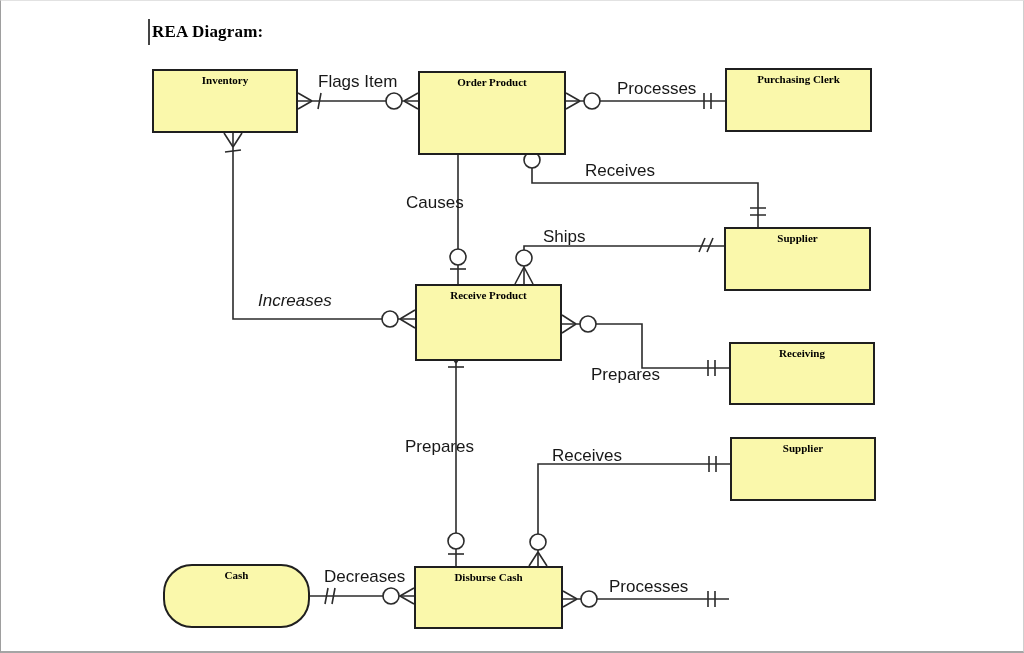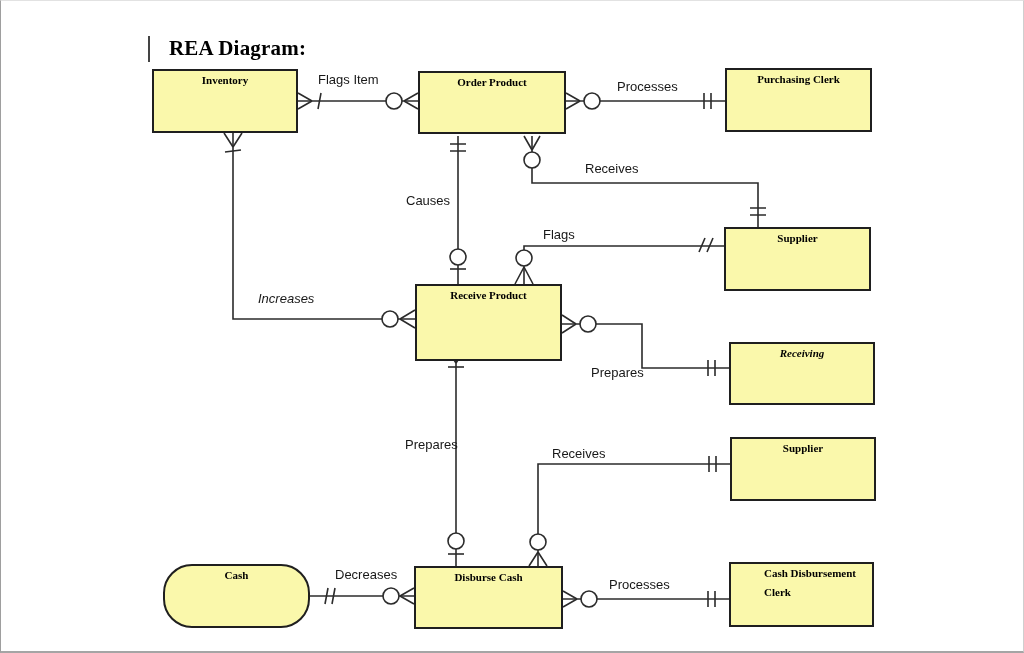--- a/index.html
+++ b/index.html
@@ -10,38 +10,38 @@
     border-left:1px solid #9e9e9e;
     border-bottom:2px solid #a5a5a5;
     border-right:1px solid #cfcfcf;
     border-top:1px solid #e2e2e2;
     overflow:hidden;
     font-family:"Liberation Sans",sans-serif;
   }
   .title-row{position:absolute;left:147px;top:18px;display:flex;align-items:center;}
   .text-cursor{width:2px;height:26px;background:#444;margin-right:2px;}
   .page-title{
-    margin:17px;font-family:"Liberation Serif",serif;font-weight:bold;
-    font-size:21px;color:#000;letter-spacing:0.2px;white-space:nowrap;
+    margin:0;font-family:"Liberation Serif",serif;font-weight:bold;
+    font-size:17px;color:#000;letter-spacing:0.2px;white-space:nowrap;
   }
   svg.wires{position:absolute;left:0;top:0;pointer-events:none;}
   .ln{stroke:var(--line,#2b2b2b);stroke-width:1.6;fill:none;}
   .sym{stroke:var(--line,#2b2b2b);stroke-width:1.6;fill:none;}
   .oc{fill:#ffffff;stroke:var(--line,#2b2b2b);stroke-width:1.6;}
   .entity{
     position:absolute;display:flex;align-items:flex-start;justify-content:center;
     background:var(--entity-fill,#faf8ab);
     border:2px solid var(--entity-border,#1f1f1f);
     box-sizing:border-box;
     font-family:"Liberation Serif",serif;font-weight:bold;font-size:11px;color:#000;
     text-align:center;line-height:19px;
   }
   .entity.align-left{justify-content:flex-start;text-align:left;padding-left:33px;}
   .rel-label{
-    position:absolute;font-size:13px;color:#181818;white-space:nowrap;
+    position:absolute;font-size:17px;color:#181818;white-space:nowrap;
     font-family:"Liberation Sans",sans-serif;
   }
 </style>
 </head>
 <body>
 
 <div class="canvas">
 
   <div class="title-row">
     <span class="text-cursor"></span>
@@ -127,53 +127,50 @@
       <path class="ln" d="M562,598 L728,598"></path>
       <path class="sym" d="M576,598 L562,590 M576,598 L562,606"></path>
       <circle class="oc" cx="588" cy="598" r="8"></circle>
       <path class="sym" d="M707,590 L707,606 M714,590 L714,606"></path>
     </g>
   </svg>
 
   <div class="entity" style="left:151px;top:68px;width:146px;height:64px;">
     <span>Inventory</span>
   </div>
-  <div class="entity" style="left:417px;top:70px;width:148px;height:63px;">
+  <div class="entity" style="left:417px;top:70px;width:148px;height:84px;">
     <span>Order Product</span>
   </div>
   <div class="entity" style="left:724px;top:67px;width:147px;height:64px;">
     <span>Purchasing Clerk</span>
   </div>
   <div class="entity" style="left:723px;top:226px;width:147px;height:64px;">
     <span>Supplier</span>
   </div>
   <div class="entity" style="left:414px;top:283px;width:147px;height:77px;">
     <span>Receive Product</span>
   </div>
-  <div class="entity" style="left:728px;top:341px;width:146px;height:63px;font-style:italic;">
+  <div class="entity" style="left:728px;top:341px;width:146px;height:63px;">
     <span>Receiving</span>
   </div>
   <div class="entity" style="left:729px;top:436px;width:146px;height:64px;">
     <span>Supplier</span>
   </div>
   <div class="entity" style="left:162px;top:563px;width:147px;height:64px;border-radius:29px;">
     <span>Cash</span>
   </div>
   <div class="entity" style="left:413px;top:565px;width:149px;height:63px;">
     <span>Disburse Cash</span>
   </div>
-  <div class="entity align-left" style="left:728px;top:561px;width:145px;height:65px;">
-    <span style="max-width:100px;">Cash Disbursement Clerk</span>
-  </div>
 
   <div class="rel-label" style="left:317px;top:71px;">Flags Item</div>
   <div class="rel-label" style="left:616px;top:78px;">Processes</div>
   <div class="rel-label" style="left:584px;top:160px;">Receives</div>
   <div class="rel-label" style="left:405px;top:192px;">Causes</div>
-  <div class="rel-label" style="left:542px;top:226px;">Flags</div>
+  <div class="rel-label" style="left:542px;top:226px;">Ships</div>
   <div class="rel-label" style="left:257px;top:290px;font-style:italic;">Increases</div>
   <div class="rel-label" style="left:590px;top:364px;">Prepares</div>
   <div class="rel-label" style="left:404px;top:436px;">Prepares</div>
   <div class="rel-label" style="left:551px;top:445px;">Receives</div>
-  <div class="rel-label" style="left:334px;top:566px;text-align:center;">Decreases</div>
+  <div class="rel-label" style="left:323px;top:566px;text-align:center;">Decreases</div>
   <div class="rel-label" style="left:608px;top:576px;">Processes</div>
 
 </div>
 
 </body></html>

